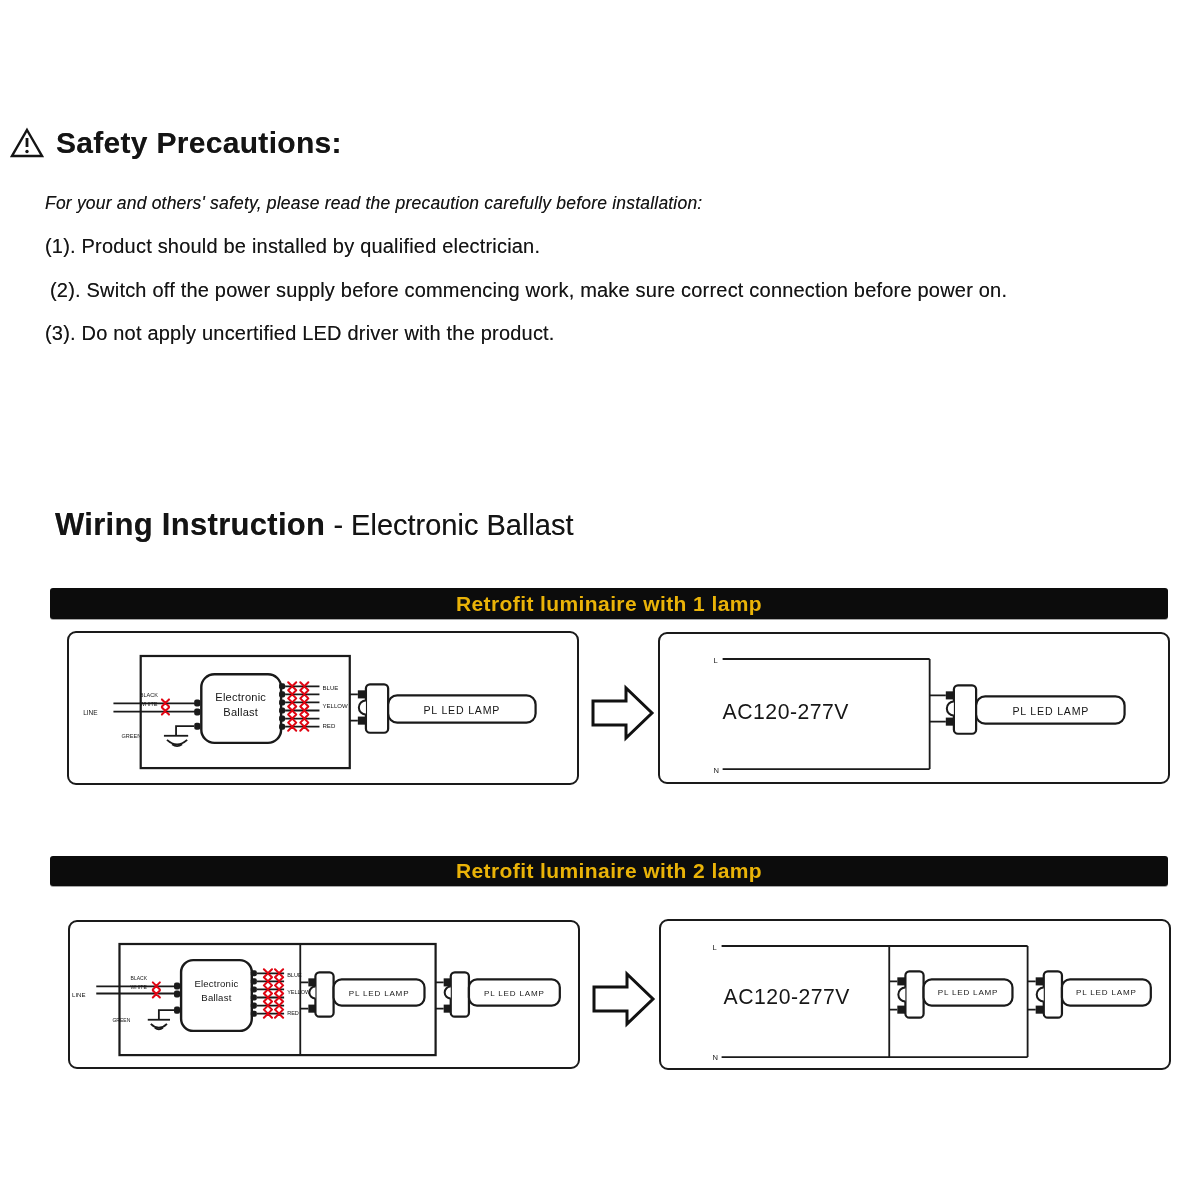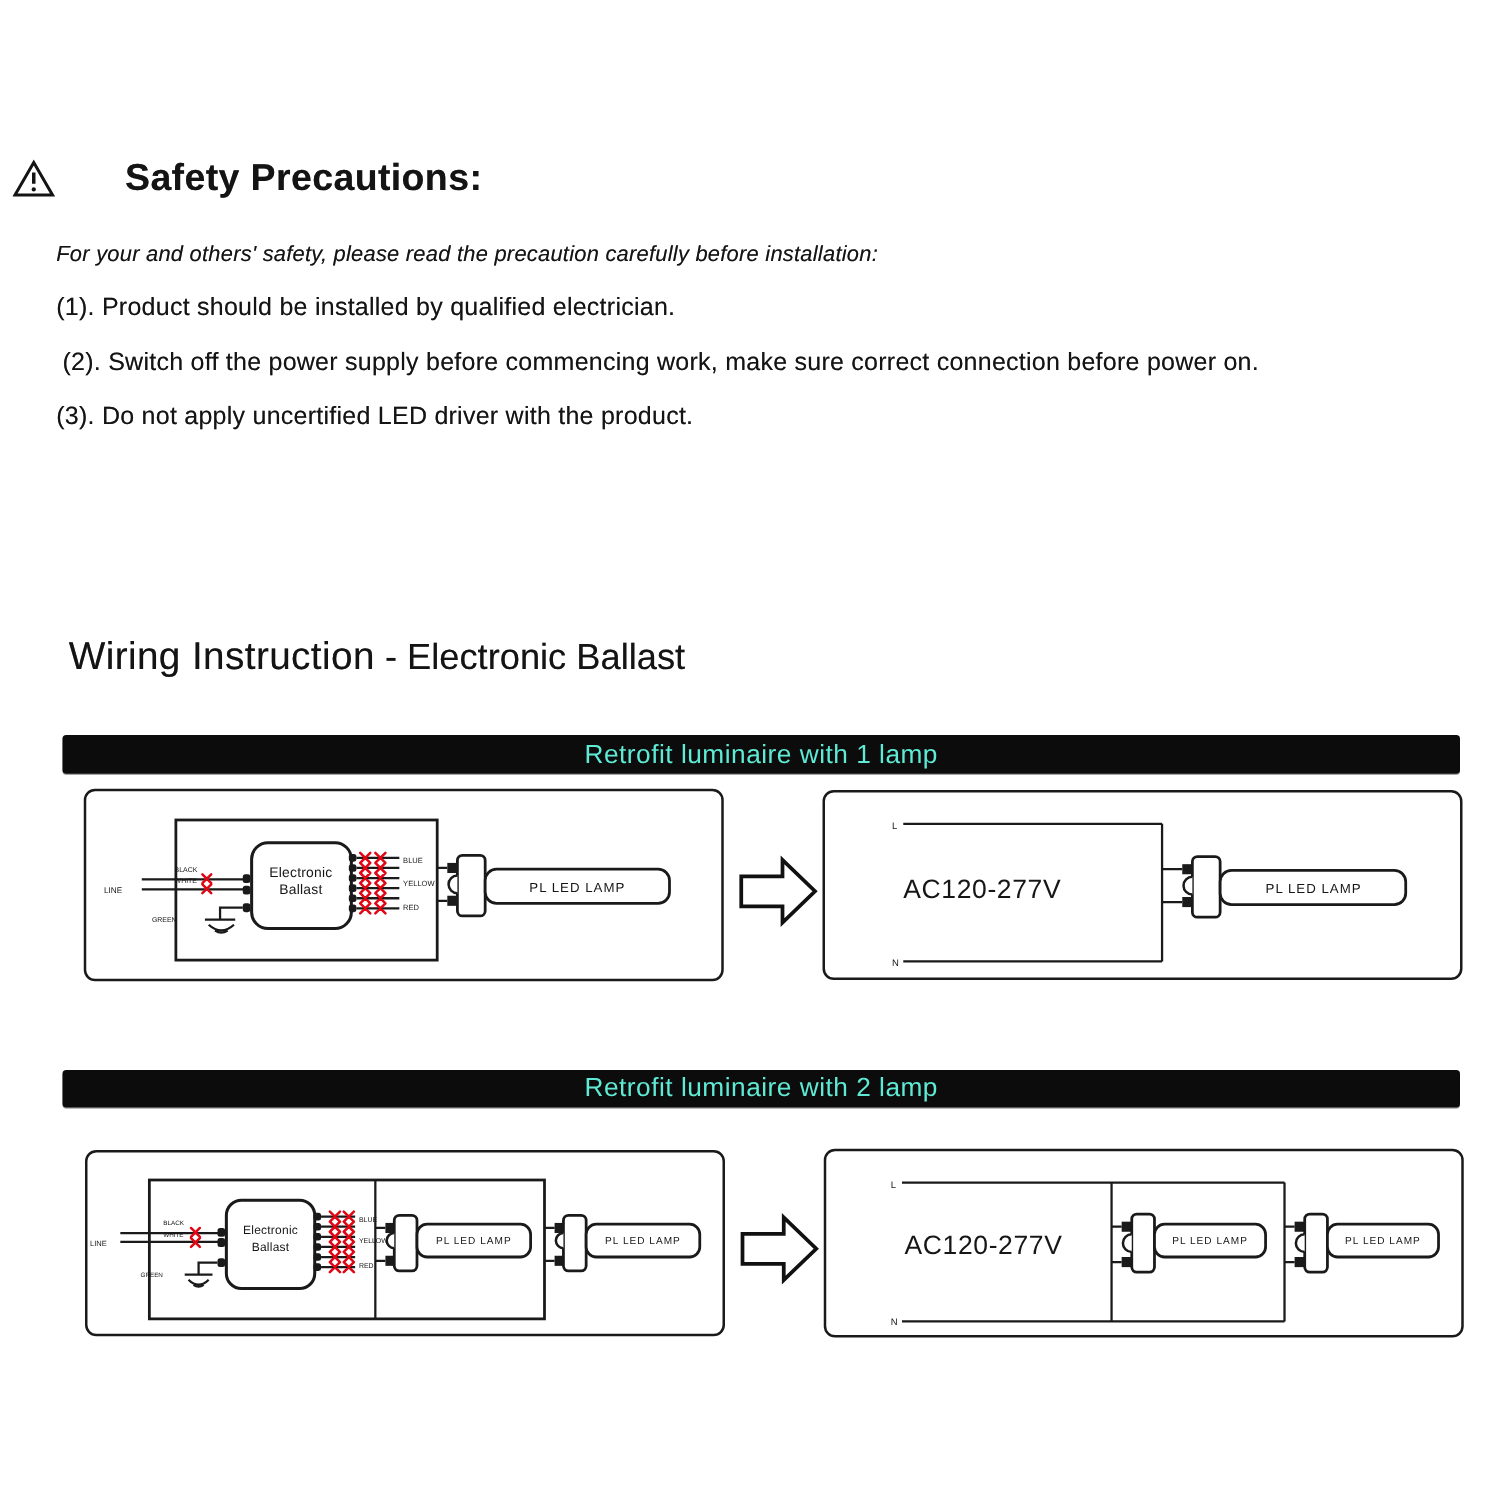--- a/index.html
+++ b/index.html
@@ -3,31 +3,31 @@
 <meta charset="utf-8">
 <style>
   html,body{margin:0;padding:0;}
   body{
     width:1200px;height:1200px;background:#ffffff;
     font-family:"Liberation Sans", sans-serif;color:#141414;
     position:relative;overflow:hidden;
   }
   .abs{position:absolute;white-space:nowrap;}
   .doc-text{text-shadow:0 0 .4px rgba(20,20,20,.55);}
-  .safety-title{font-size:30px;font-weight:bold;letter-spacing:.3px;margin-left:44px;}
+  .safety-title{font-size:30px;font-weight:bold;letter-spacing:.3px;}
   .intro{font-size:17.5px;letter-spacing:.2px;font-style:italic;}
   .item{font-size:20px;letter-spacing:.2px;}
   .wiring-heading{font-size:31px;}
-  .wiring-heading .hb{font-weight:normal;letter-spacing:.3px;}
+  .wiring-heading .hb{font-weight:bold;letter-spacing:.3px;}
   .wiring-heading .hr{font-weight:normal;font-size:29px;}
   .banner{
     position:absolute;left:50px;width:1118px;height:31px;
-    background:#0c0c0c;color:#5eead4;border-radius:3px;
+    background:#0c0c0c;color:#eab308;border-radius:3px;
     display:flex;align-items:center;justify-content:center;
-    font-size:21px;font-weight:normal;letter-spacing:.4px;
+    font-size:21px;font-weight:bold;letter-spacing:.4px;
     box-shadow:0 1px 0 rgba(0,0,0,.35);
   }
   .diagram-box{
     position:absolute;background:#ffffff;
     border:2.5px solid #1a1a1a;border-radius:9px;
   }
   .diagram-box svg{position:absolute;left:0;top:0;width:100%;height:100%;}
   .arrow{position:absolute;}
   svg text{font-family:"Liberation Sans", sans-serif;fill:#161616;}
   .wire{fill:none;stroke:#1a1a1a;stroke-width:1.8;}

